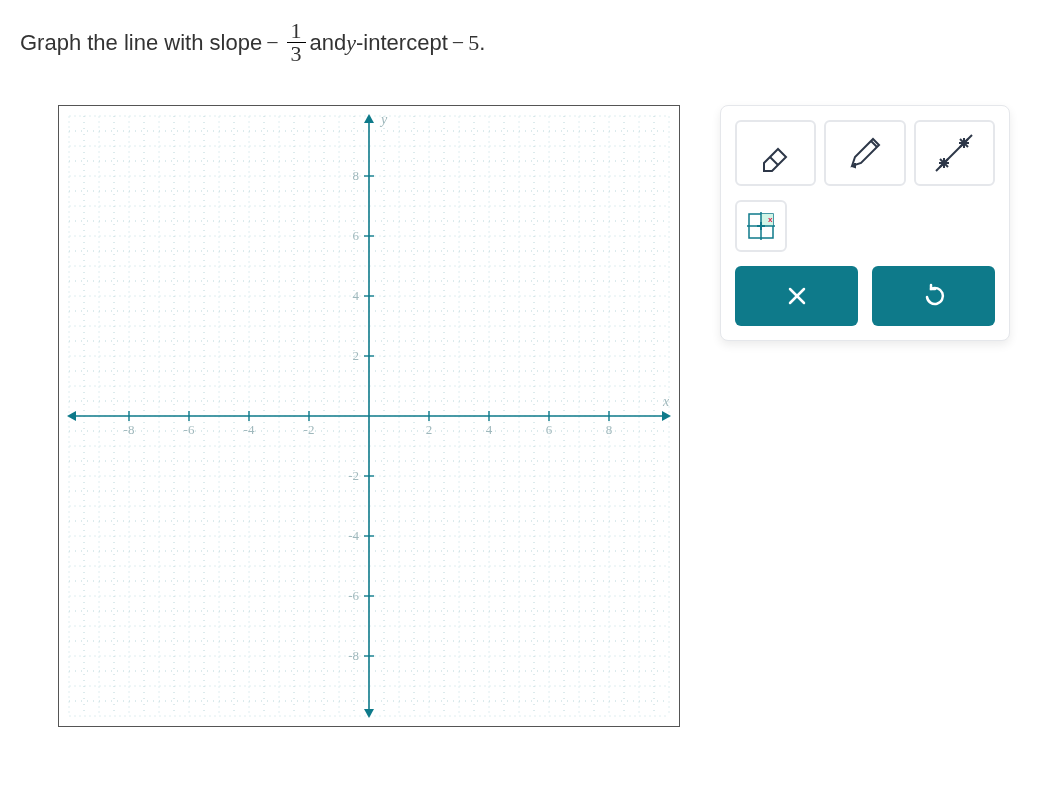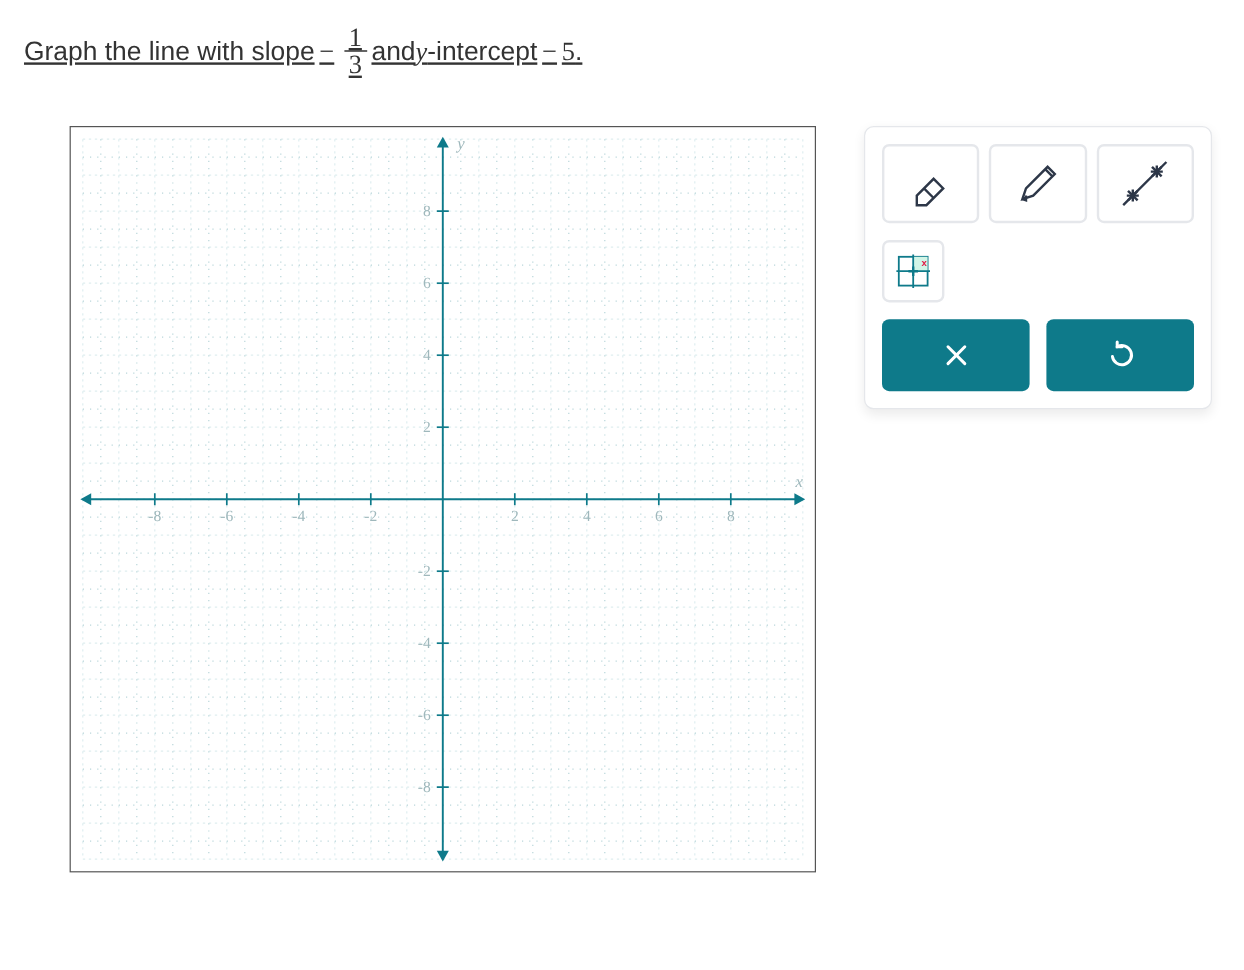--- a/index.html
+++ b/index.html
@@ -10,21 +10,20 @@
     background: #ffffff;
     color: #333;
   }
   .question {
     font-size: 22px;
     color: #333;
     margin-bottom: 40px;
     display: flex;
     align-items: center;
     flex-wrap: wrap;
-    text-decoration: underline;
   }
   .question .frac {
     display: inline-flex;
     flex-direction: column;
     align-items: center;
     font-family: 'Times New Roman', serif;
     font-size: 22px;
     margin: 0 4px;
     line-height: 1;
   }

